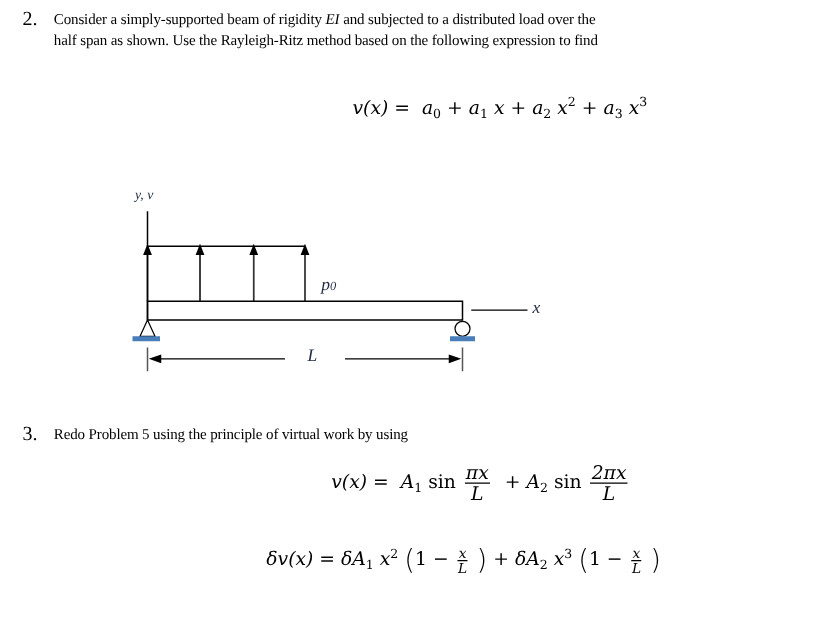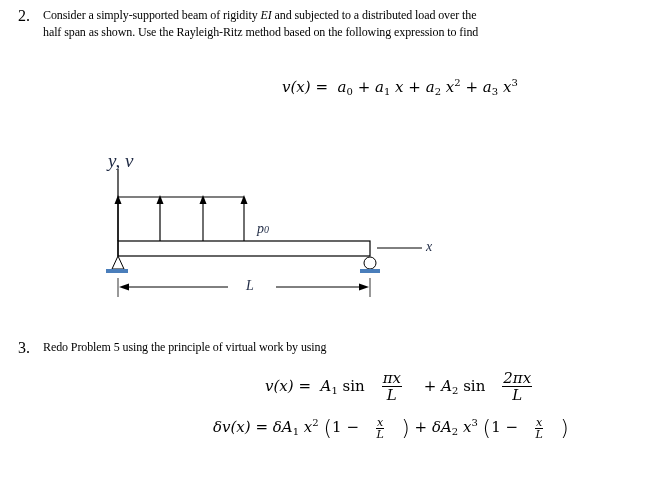--- a/index.html
+++ b/index.html
@@ -6,21 +6,21 @@
     body { width: 654px; height: 495px; position: relative; overflow: hidden;
            font-family: "Liberation Serif", serif; color: #000; }
     .abs { position: absolute; }
     .problem-num { font-size: 16px; line-height: 17px; }
     .para { font-size: 12px; line-height: 17px; width: 610px; letter-spacing: -0.1px; }
     .para .line { display: block; white-space: nowrap; }
     .math { font-family: "DejaVu Serif", serif; font-style: italic; font-size: 15px; white-space: nowrap; }
     .math .up { font-style: normal; }
     .math sub { font-size: 10px; vertical-align: -3px; font-style: normal; }
     .math sup { font-size: 10px; vertical-align: 6px; font-style: normal; }
-    .frac { display: inline-block; vertical-align: middle; text-align: center; margin: 0 17px; }
+    .frac { display: inline-block; vertical-align: middle; text-align: center; margin: 0 7px; }
     .frac .num { display: block; border-bottom: 1.2px solid #000; padding: 0 1px; line-height: 16px; }
     .frac .den { display: block; line-height: 16px; }
     .frac.small { font-size: 11px; }
     .frac.small .num, .frac.small .den { line-height: 11px; }
     .paren { font-size: 22px; font-style: normal; vertical-align: -3px; font-family: "DejaVu Sans", sans-serif; font-weight: 200; }
     .label { font-family: "Liberation Serif", serif; font-style: italic; color: #1f2a44; font-size: 14px; }
     svg { position: absolute; left: 0; top: 0; }
   </style>
 </head>
 <body>
@@ -73,38 +73,38 @@
   <line x1="377" y1="248" x2="422" y2="248" stroke="#000" stroke-width="1"></line>
 
   <line x1="118" y1="278" x2="118" y2="297" stroke="#555" stroke-width="1.2"></line>
   <line x1="370" y1="278" x2="370" y2="297" stroke="#555" stroke-width="1.2"></line>
   <line x1="124" y1="287" x2="228" y2="287" stroke="#000" stroke-width="1"></line>
   <polygon points="119,287 129,283.5 129,290.5" fill="#000"></polygon>
   <line x1="276" y1="287" x2="364" y2="287" stroke="#000" stroke-width="1"></line>
   <polygon points="369,287 359,283.5 359,290.5" fill="#000"></polygon>
 </svg>
 
-<div class="abs label" style="left:108px; top:150px; font-size:19px;">y, v</div>
+<div class="abs label" style="left:108px; top:150px; font-size:11px;">y, v</div>
 <div class="abs label" style="left:257px; top:221px;"><span>p</span><span style="font-size:10px;">0</span></div>
 <div class="abs label" style="left:426px; top:239px;">x</div>
 <div class="abs label" style="left:246px; top:278px;">L</div>
 
 <div class="abs problem-num" style="left:18px; top:339px;">3.</div>
 <div class="abs para" style="left:43px; top:339px;">Redo Problem 5 using the principle of virtual work by using</div>
 
 <div class="abs math" style="left:265px; top:370px;">
   <span>v(x) =</span>&nbsp;
   <span>A</span><sub>1</sub>
   <span class="up">sin</span><span class="frac"><span class="num">πx</span><span class="den">L</span></span>
   <span class="up">+</span>
   <span>A</span><sub>2</sub>
   <span class="up">sin</span><span class="frac"><span class="num">2πx</span><span class="den">L</span></span>
 </div>
 
-<div class="abs math" style="left:213px; top:415px;">
+<div class="abs math" style="left:213px; top:436px;">
   <span>δv(x) =</span>
   <span>δA</span><sub>1</sub>
   <span>x</span><sup>2</sup>
   <span class="paren">(</span><span class="up">1</span>
   <span class="up">−</span><span class="frac small"><span class="num">x</span><span class="den">L</span></span><span class="paren">)</span>
   <span class="up">+</span>
   <span>δA</span><sub>2</sub>
   <span>x</span><sup>3</sup>
   <span class="paren">(</span><span class="up">1</span>
   <span class="up">−</span><span class="frac small"><span class="num">x</span><span class="den">L</span></span><span class="paren">)</span>

